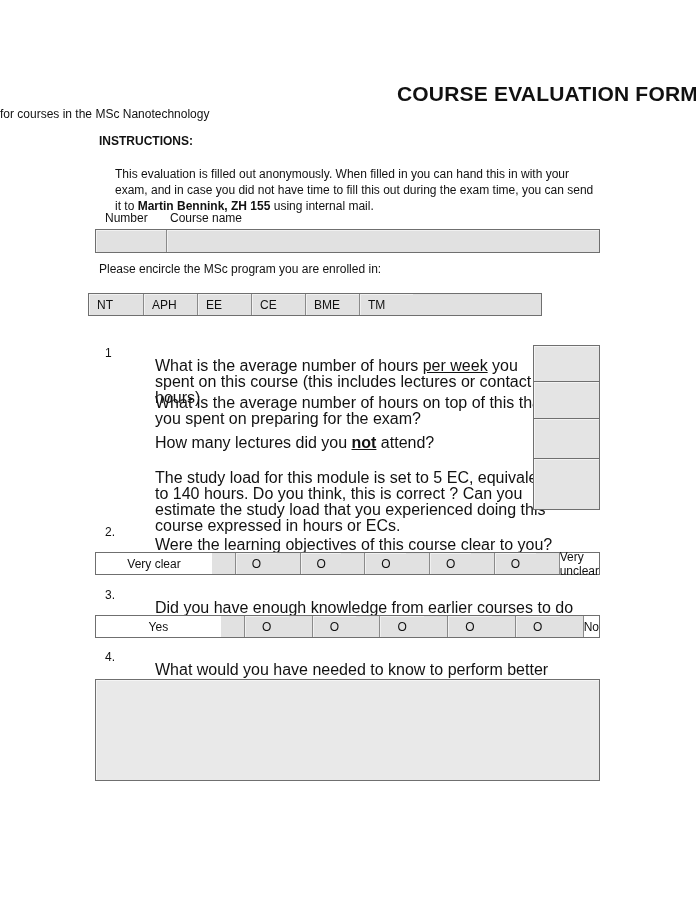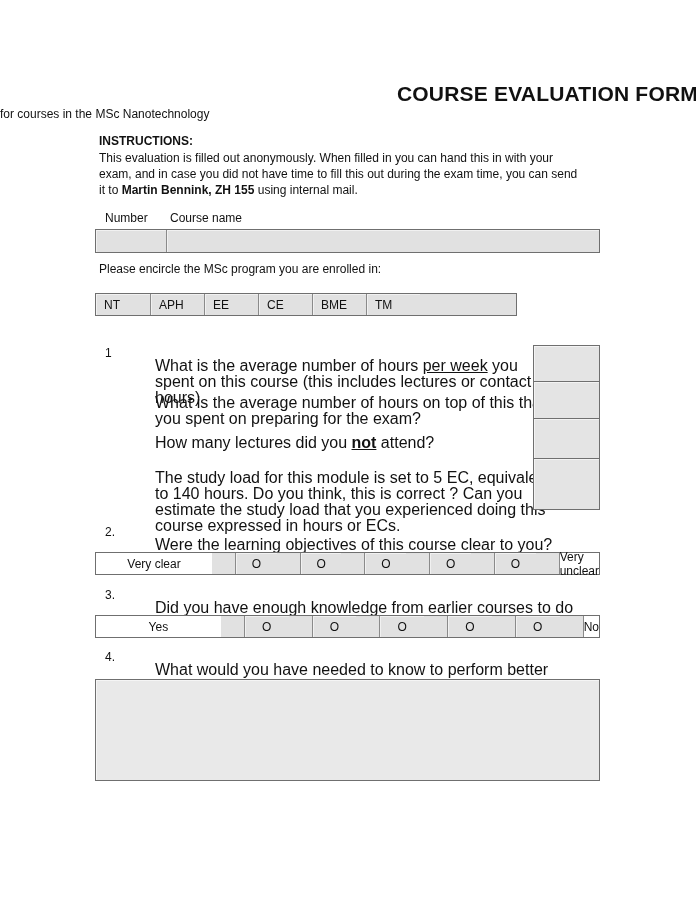--- a/index.html
+++ b/index.html
@@ -35,21 +35,21 @@
 
   .instr-head {
     top: 134px; left: 99px;
     font-size: 12px;
     font-weight: bold;
   }
   .instr-body {
     top: 150px; left: 99px; width: 487px;
     font-size: 12px;
     line-height: 16px;
-    margin: 0;
+    margin: 16px;
   }
 
   .field-label { top: 211px; font-size: 12px; }
 
   
   .wtable {
     display: flex;
     border: 1px solid #6f6f6f;
     box-sizing: border-box;
     background: #e1e1e1;
@@ -67,21 +67,21 @@
   .cell.white { background: #ffffff; box-shadow: none; }
   .cell.center { justify-content: center; }
   .cell.padl { padding-left: 8px; }
 
   .course-table { top: 229px; left: 95px; width: 505px; height: 24px; }
   .course-table .num-cell  { width: 70px; }
   .course-table .name-cell { flex: 1; }
 
   .prompt { top: 262px; left: 99px; font-size: 12px; }
 
-  .program-table { top: 293px; left: 95px; width: 422px; height: 23px; }
+  .program-table { top: 293px; left: 88px; width: 454px; height: 23px; }
   .program-table .opt { width: 54px; }
   .program-table .other { flex: 1; }
 
   .qnum { font-size: 12px; left: 105px; }
   .qtext {
     font-size: 16px;
     line-height: 16px;
     margin: 12px;
     left: 143px;
     width: 402px;

